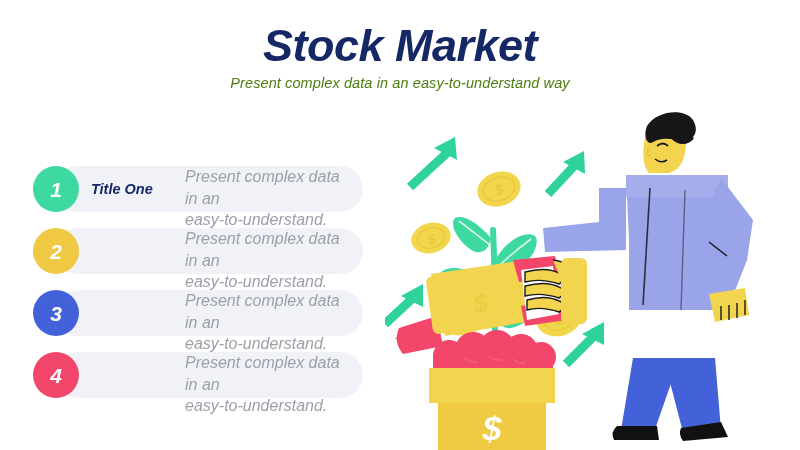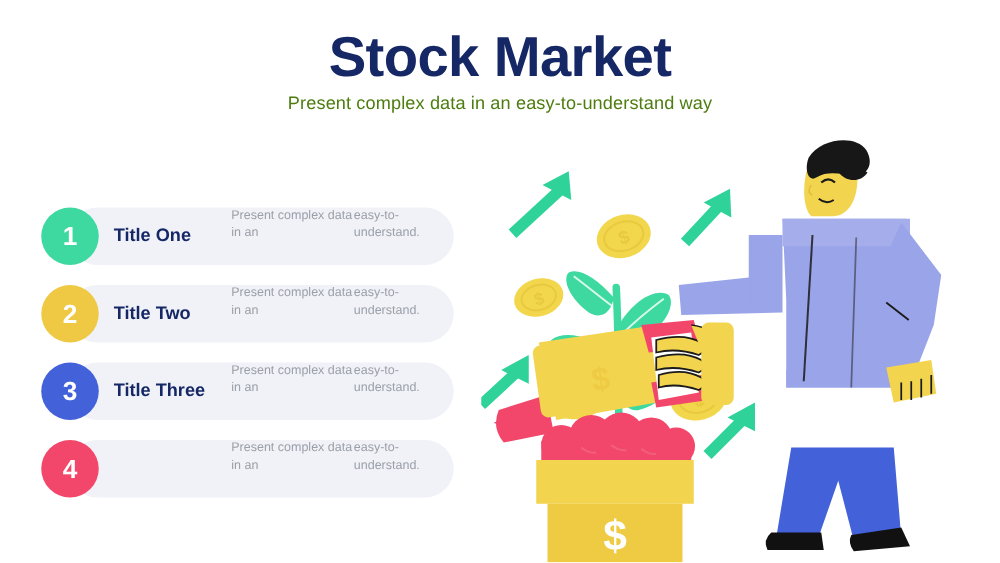--- a/index.html
+++ b/index.html
@@ -13,20 +13,21 @@
     overflow: hidden;
     font-family: "Liberation Sans", sans-serif;
     position: relative;
   }
   .slide {
     position: relative;
     width: 800px;
     height: 450px;
     background: #ffffff;
     overflow: hidden;
+    font-style: italic;
   }
 
   
   .header {
     position: absolute;
     top: 22px;
     left: 0;
     width: 800px;
     text-align: center;
   }
@@ -98,23 +99,23 @@
     color: #152765;
     z-index: 2;
   }
   .item-desc {
     position: absolute;
     left: 152px;
     top: 0;
     height: 46px;
     width: 170px;
     display: flex;
-    flex-direction: row;
+    flex-direction: column;
     justify-content: flex-start;
-    font-size: 10px;
+    font-size: 16px;
     line-height: 1.35;
     color: #9b9fa8;
     z-index: 2;
   }
 
   
   .illo {
     position: absolute;
     left: 385px;
     top: 110px;
@@ -141,31 +142,29 @@
       <div class="item-title">Title One</div>
       <div class="item-desc">
         <span>Present complex data in an</span>
         <span>easy-to-understand.</span>
       </div>
     </div>
 
     <div class="list-item">
       <div class="pill"></div>
       <div class="badge" style="background:#efc944">2</div>
-      <div class="item-title">Title Two</div>
       <div class="item-desc">
         <span>Present complex data in an</span>
         <span>easy-to-understand.</span>
       </div>
     </div>
 
     <div class="list-item">
       <div class="pill"></div>
       <div class="badge" style="background:#4361d9">3</div>
-      <div class="item-title">Title Three</div>
       <div class="item-desc">
         <span>Present complex data in an</span>
         <span>easy-to-understand.</span>
       </div>
     </div>
 
     <div class="list-item">
       <div class="pill"></div>
       <div class="badge" style="background:#f2476a">4</div>
       <div class="item-desc">

